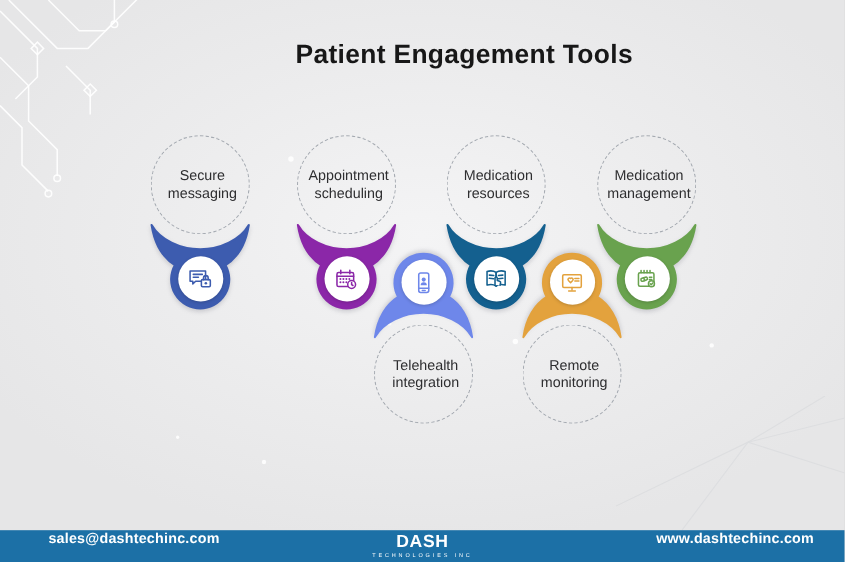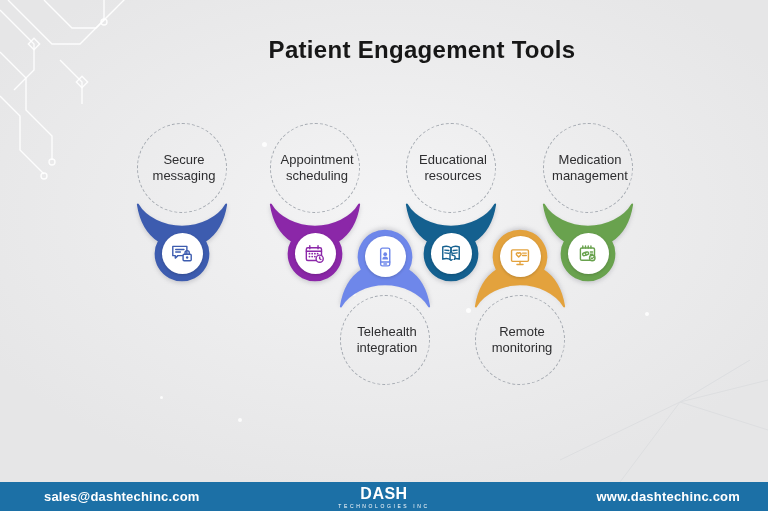--- a/index.html
+++ b/index.html
@@ -34,21 +34,21 @@
     position:absolute;left:27.5px;width:41px;height:41px;border-radius:50%;background:#fff;
     display:flex;align-items:center;justify-content:center;
     box-shadow:0 1px 3px rgba(0,0,0,.18);
   }
   .tool.top .icon-circle{top:233px}
   .tool.bottom .icon-circle{top:236px}
   .icon-circle svg{stroke:var(--c);fill:none;stroke-width:1.3;stroke-linecap:round;stroke-linejoin:round;}
   .claw path{fill:var(--c);stroke:var(--c);stroke-width:2;stroke-linejoin:round;}
   .footer{
     position:absolute;left:0;top:482px;width:768px;height:29px;background:#1c70a6;
-    display:flex;align-items:center;justify-content:space-between;color:#fff;
+    display:flex;justify-content:space-between;color:#fff;
   }
   .footer .email,.footer .website{
     font-size:13px;font-weight:700;letter-spacing:.2px;color:#fff;text-decoration:none;
   }
   .footer .email{margin-left:44px}
   .footer .website{margin-right:28px}
   .logo{position:absolute;left:50%;top:50%;transform:translate(-50%,-50%);text-align:center;line-height:1;}
   .logo .word{font-size:16px;font-weight:700;letter-spacing:.5px;}
   .logo .sub{font-size:5px;letter-spacing:2.6px;margin-top:2px;font-weight:400;}
   .dot{position:absolute;border-radius:50%;background:rgba(255,255,255,.85);}
@@ -145,21 +145,21 @@
         <path d="M11 18.5 H13.4"></path>
       </svg>
     </div>
     <div class="label-circle">
       <span>Telehealth integration</span>
     </div>
   </div>
 
   <div class="tool top p4" style="--c: #14608f;">
     <div class="label-circle">
-      <span>Educational resources</span>
+      <span>Medication resources</span>
     </div>
     <svg class="claw" viewBox="0 0 100 80">
       <path d="M4 1 C7 20 15 32 26 39 A27.5 27.5 0 1 0 74 39 C85 32 93 20 96 1 C88 15 69 24 50 24 C31 24 12 15 4 1 Z"></path>
     </svg>
     <div class="icon-circle">
       <svg width="26" height="26" viewBox="0 0 24 24">
         <path d="M12 6.2 C10 4.8 6.8 4.6 4.4 5.4 V16.8 C6.8 16 10 16.2 12 17.6 Z"></path>
         <path d="M12 6.2 C14 4.8 17.2 4.6 19.6 5.4 V16.8 C17.2 16 14 16.2 12 17.6 Z"></path>
         <path d="M6.3 8.4 L10 8.8 M14 8.8 L17.7 8.4 M6.3 11 L10 11.4 M14 11.4 L17.7 11"></path>
         <path d="M11.1 16.8 V11 a.95.95 0 0 1 1.9 0 V13 l1.9.55 a1.25 1.25 0 0 1 .85 1.5 L15.3 16.9" fill="#fff"></path>

